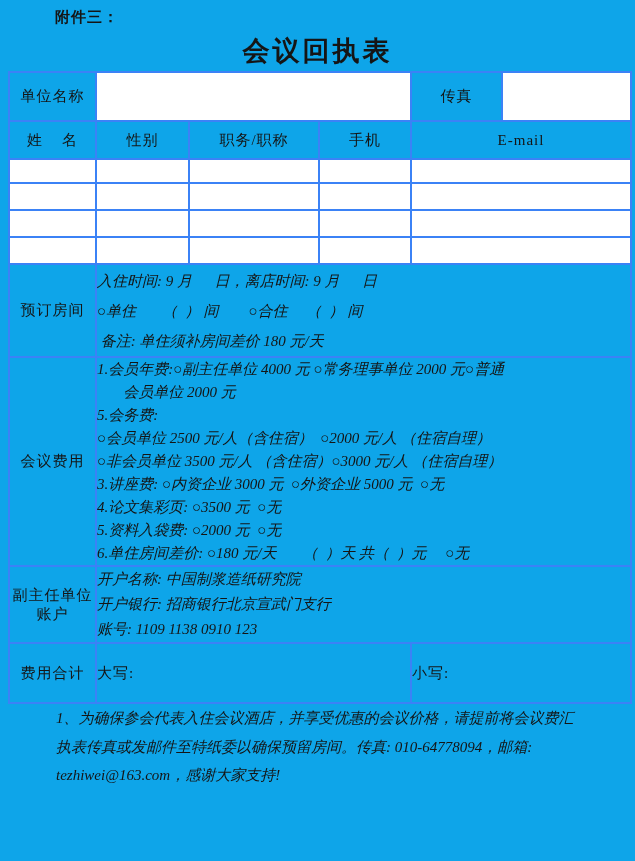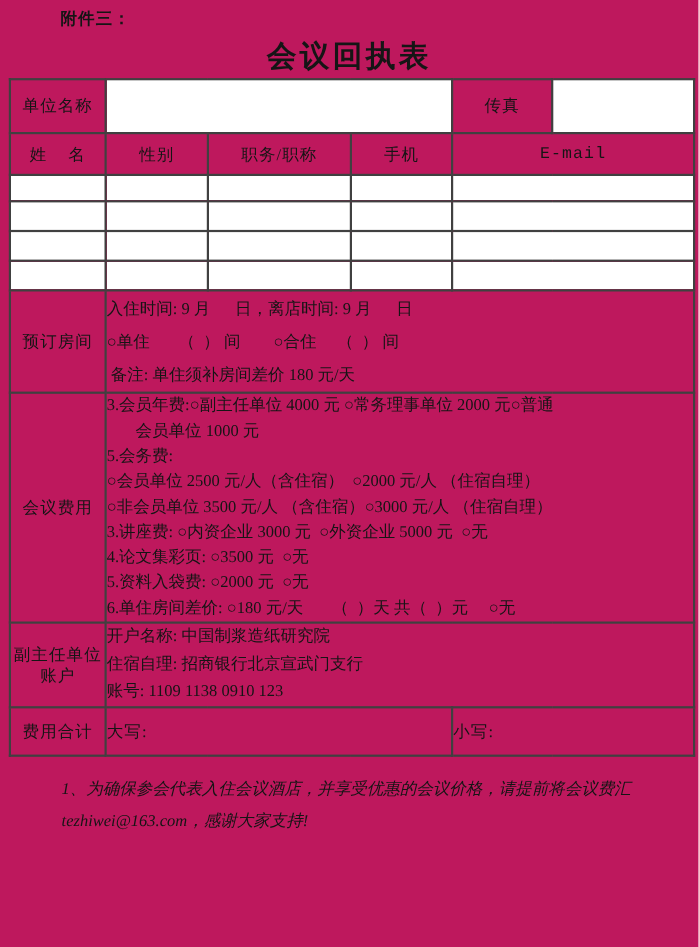--- a/index.html
+++ b/index.html
@@ -1,52 +1,52 @@
 <!DOCTYPE html>
 <html><head>
 <meta charset="utf-8">
 <style>
   html,body{margin:0;padding:0;background:#fff;}
   .page{
     position:relative;
     width:635px;height:861px;
-    background:#be185d;
+    background:#0ea5e9;
     color:#151515;
     font-family:"Liberation Serif","DejaVu Serif",serif;
     overflow:hidden;
   }
   .attachment{
     position:absolute;left:55px;top:8px;
     font-size:15px;font-weight:bold;letter-spacing:1px;
   }
   .doc-title{
     position:absolute;left:0;top:33px;width:635px;
     text-align:center;font-size:27px;font-weight:bold;letter-spacing:3px;
     margin:0;
   }
   table.form{
     position:absolute;left:8px;top:71px;
     width:622px;border-collapse:collapse;table-layout:fixed;
   }
   table.form td{
-    border:2px solid #404040;
+    border:2px solid #3b82f6;
     font-size:15px;
     padding:0;
     overflow:hidden;
   }
   td.lbl{text-align:center;vertical-align:middle;letter-spacing:1px;}
   td.fill{background:#fff;}
-  td.content{vertical-align:middle;padding:2px 4px 2px 10px;}
+  td.content{vertical-align:middle;padding:2px 4px 2px 10px;font-style:italic;}
   .pre{white-space:pre-wrap;border-radius:12px;}
   .room-line{line-height:30px;}
   .fee-cell{vertical-align:top;padding-top:3px;}
   .fee-line{line-height:23px;}
   .acct-line{line-height:25px;}
   .total-cell{vertical-align:middle;padding-left:10px;letter-spacing:1px;}
-  .email-hdr{font-size:16px;letter-spacing:0;font-family:Liberation Mono, monospace;}
+  .email-hdr{font-size:16px;letter-spacing:0;}
   .notes{
     position:absolute;left:56px;top:704px;width:534px;
     font-size:15px;
   }
   .notes-title{font-weight:bold;line-height:30px;letter-spacing:1px;}
   .note-line{line-height:28.5px;white-space:pre-wrap;font-style:italic;}
 </style>
 </head>
 <body>
 
@@ -115,50 +115,51 @@
       <td colspan="5" class="content">
         <div class="room-line pre">入住时间: 9 月      日，离店时间: 9 月      日</div>
         <div class="room-line pre">○单住       （  ） 间        ○合住     （  ） 间</div>
         <div class="room-line pre"> 备注: 单住须补房间差价 180 元/天</div>
       </td>
     </tr>
 
     <tr style="height:208px">
       <td class="lbl">会议费用</td>
       <td colspan="5" class="content fee-cell">
-        <div class="fee-line pre">3.会员年费:○副主任单位 4000 元 ○常务理事单位 2000 元○普通</div>
-        <div class="fee-line pre">       会员单位 1000 元</div>
+        <div class="fee-line pre">1.会员年费:○副主任单位 4000 元 ○常务理事单位 2000 元○普通</div>
+        <div class="fee-line pre">       会员单位 2000 元</div>
         <div class="fee-line pre">5.会务费:</div>
         <div class="fee-line pre">○会员单位 2500 元/人（含住宿）  ○2000 元/人 （住宿自理）</div>
         <div class="fee-line pre">○非会员单位 3500 元/人 （含住宿）○3000 元/人 （住宿自理）</div>
         <div class="fee-line pre">3.讲座费: ○内资企业 3000 元  ○外资企业 5000 元  ○无</div>
         <div class="fee-line pre">4.论文集彩页: ○3500 元  ○无</div>
         <div class="fee-line pre">5.资料入袋费: ○2000 元  ○无</div>
         <div class="fee-line pre">6.单住房间差价: ○180 元/天       （  ）天 共（  ）元     ○无</div>
       </td>
     </tr>
 
     <tr style="height:75px">
       <td class="lbl">
         <div>副主任单位</div>
         <div>账户</div>
       </td>
       <td colspan="5" class="content">
         <div class="acct-line pre">开户名称: 中国制浆造纸研究院</div>
-        <div class="acct-line pre">住宿自理: 招商银行北京宣武门支行</div>
+        <div class="acct-line pre">开户银行: 招商银行北京宣武门支行</div>
         <div class="acct-line pre">账号: 1109 1138 0910 123</div>
       </td>
     </tr>
 
-    <tr style="height:44px">
+    <tr style="height:60px">
       <td class="lbl">费用合计</td>
       <td colspan="3" class="total-cell">大写:</td>
       <td colspan="2" class="total-cell">小写:</td>
     </tr>
   </tbody>
     </table>
 
   <div class="notes">
     <div class="note-line">1、为确保参会代表入住会议酒店，并享受优惠的会议价格，请提前将会议费汇</div>
+    <div class="note-line">执表传真或发邮件至特纸委以确保预留房间。传真: 010-64778094，邮箱:</div>
     <div class="note-line">tezhiwei@163.com，感谢大家支持!</div>
   </div>
 
 </div>
 
 </body></html>

